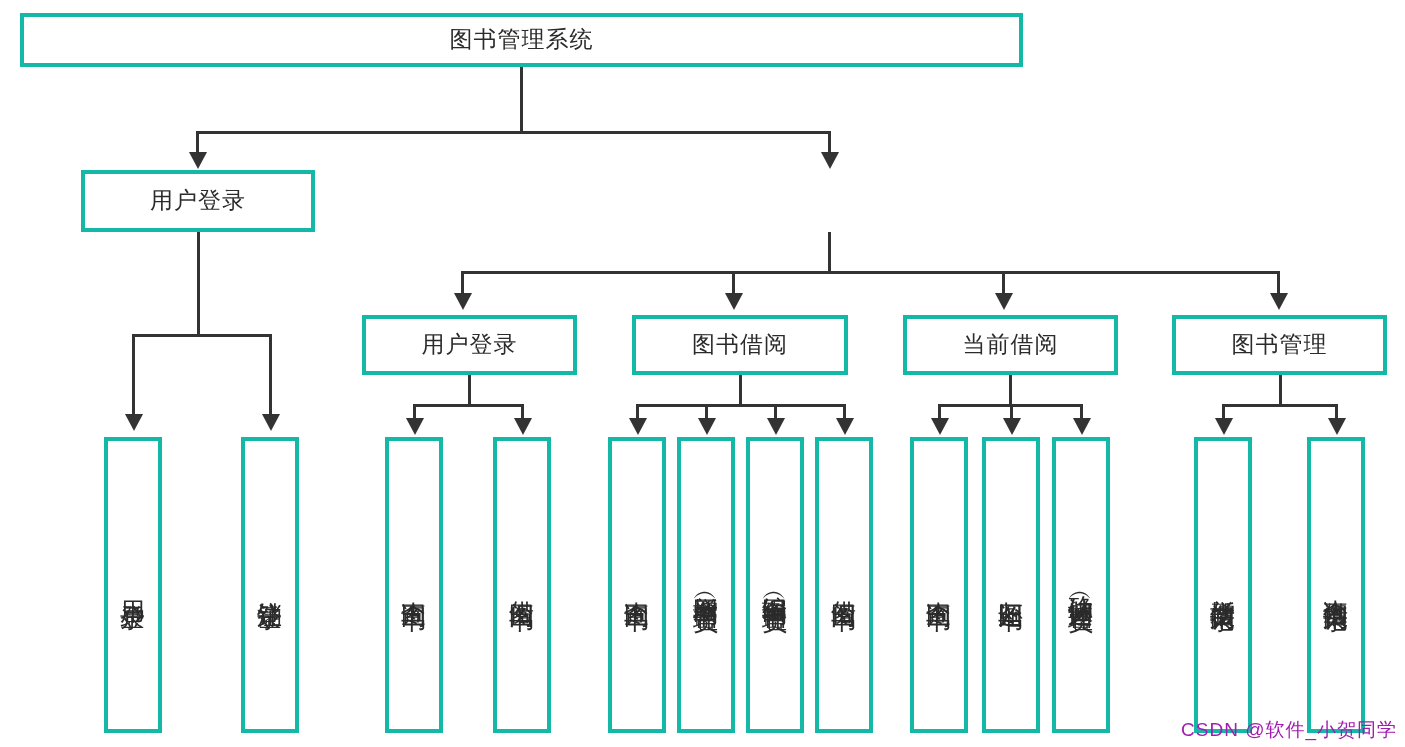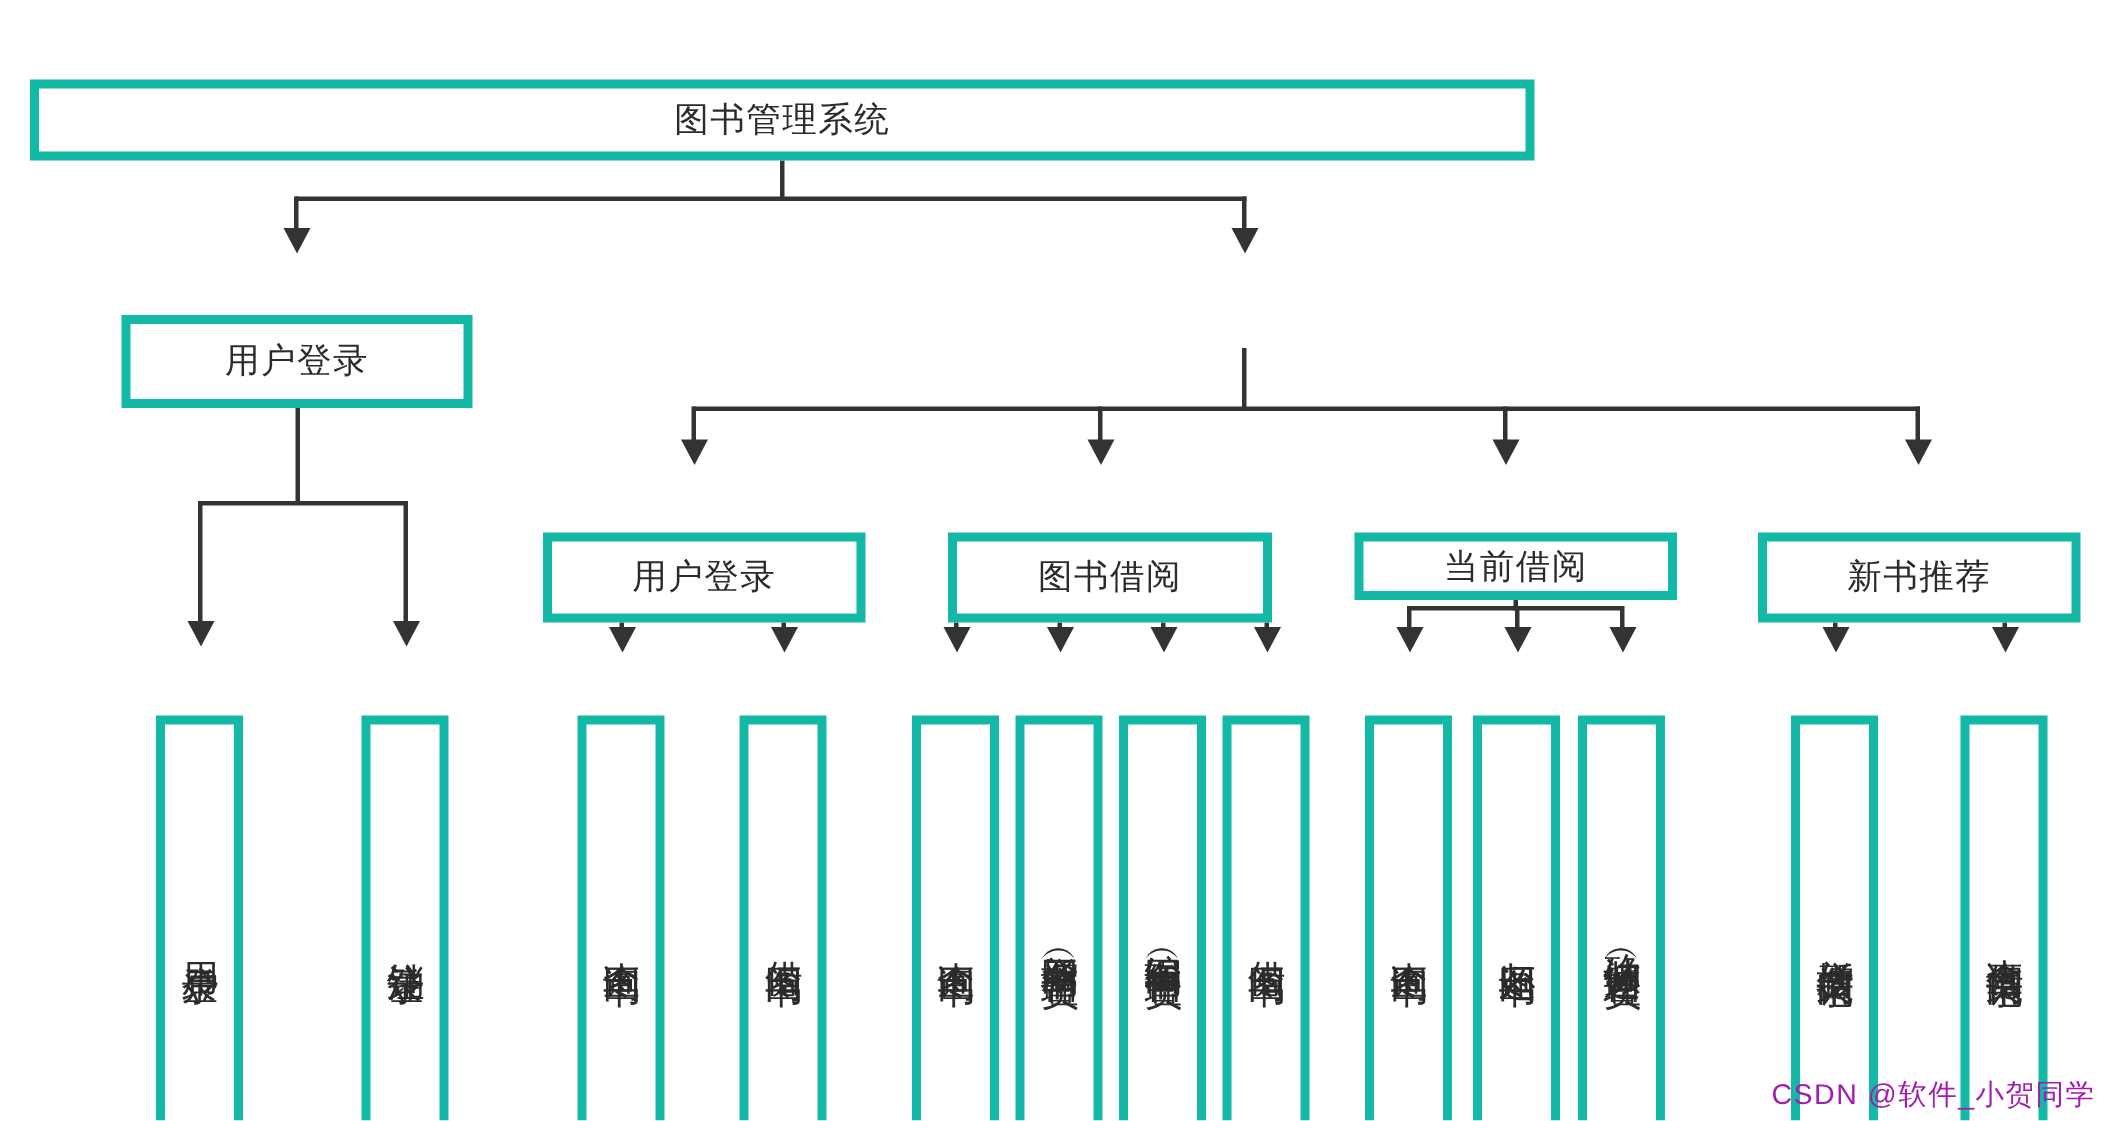--- a/index.html
+++ b/index.html
@@ -13,27 +13,26 @@
     width:1405px;
     height:747px;
     background:#ffffff;
     overflow:hidden;
   }
   
   .box{
     position:absolute;
     box-sizing:border-box;
     background:#ffffff;
-    border:6px solid #14b8a6;
+    border:4px solid #14b8a6;
     display:flex;
     align-items:center;
     justify-content:center;
     color:#2b2b2b;
     z-index:3;
-    margin-top:40px;
   }
   .box.h{            
     font-size:23px;
     letter-spacing:1px;
     line-height:1.1;
     white-space:nowrap;
   }
   .box.v{            
     writing-mode:vertical-rl;
     text-orientation:upright;
@@ -124,25 +123,25 @@
   <div class="arrow" style="left:995px;top:293px;"></div>
   <div class="vline" style="left:1277px;top:271px;height:24px;"></div>
   <div class="arrow" style="left:1270px;top:293px;"></div>
 
   <div class="box h" style="left:362px;top:315px;width:215px;height:60px;">
     <span>用户登录</span>
   </div>
   <div class="box h" style="left:632px;top:315px;width:216px;height:60px;">
     <span>图书借阅</span>
   </div>
-  <div class="box h" style="left:903px;top:315px;width:215px;height:45px;">
+  <div class="box h" style="left:903px;top:315px;width:215px;height:60px;">
     <span>当前借阅</span>
   </div>
   <div class="box h" style="left:1172px;top:315px;width:215px;height:60px;">
-    <span>新书推荐</span>
+    <span>图书管理</span>
   </div>
 
   <div class="vline" style="left:468px;top:375px;height:32px;"></div>
   <div class="hline" style="left:414px;top:404px;width:110px;"></div>
   <div class="vline" style="left:413px;top:404px;height:16px;"></div>
   <div class="arrow" style="left:406px;top:418px;"></div>
   <div class="vline" style="left:521px;top:404px;height:16px;"></div>
   <div class="arrow" style="left:514px;top:418px;"></div>
 
   <div class="vline" style="left:739px;top:375px;height:32px;"></div>

